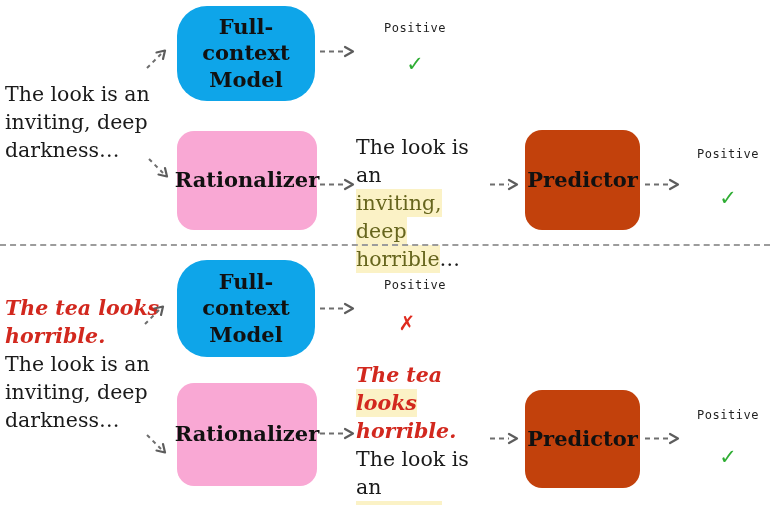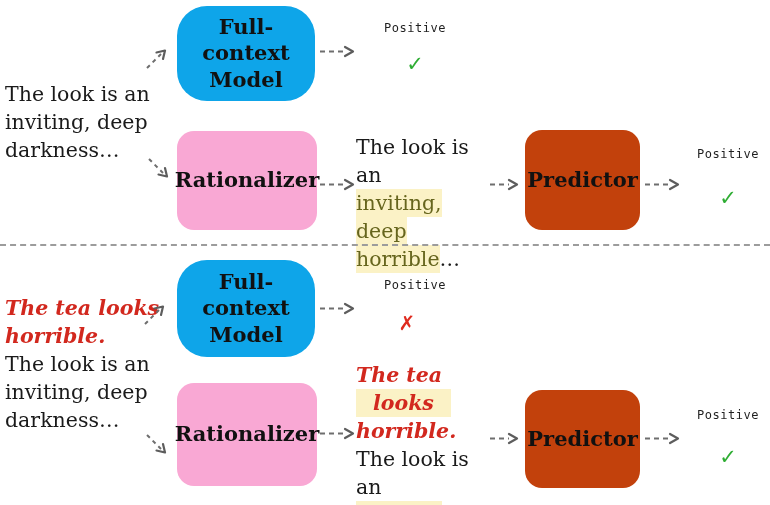--- a/index.html
+++ b/index.html
@@ -19,21 +19,21 @@
   
   .input-text{
     position:absolute;font-size:20.5px;line-height:28px;white-space:pre-line;
   }
   .rationale{
     position:absolute;font-size:20.5px;line-height:28px;white-space:pre-line;
   }
   .seg-plain{color:#1a1a1a;}
   .seg-hl{color:#66651D;background:#FBF2C6;padding:2px 0;}
   .seg-red{color:#D2281E;font-weight:bold;font-style:italic;}
-  .seg-red-hl{color:#D2281E;font-weight:bold;font-style:italic;background:#FBF2C6;padding:2px 17px;}
+  .seg-red-hl{color:#D2281E;font-weight:bold;font-style:italic;background:#FBF2C6;padding:2px 0;}
   
   .pred-label{
     position:absolute;font-family:"DejaVu Sans Mono", monospace;font-size:12px;
     letter-spacing:0.5px;color:#1f1f1f;text-align:center;width:110px;
   }
   .mark{
     position:absolute;width:110px;text-align:center;font-size:21px;font-weight:bold;
     font-family:"DejaVu Sans", sans-serif;
   }
   .mark-check{color:#2EAD33;}

